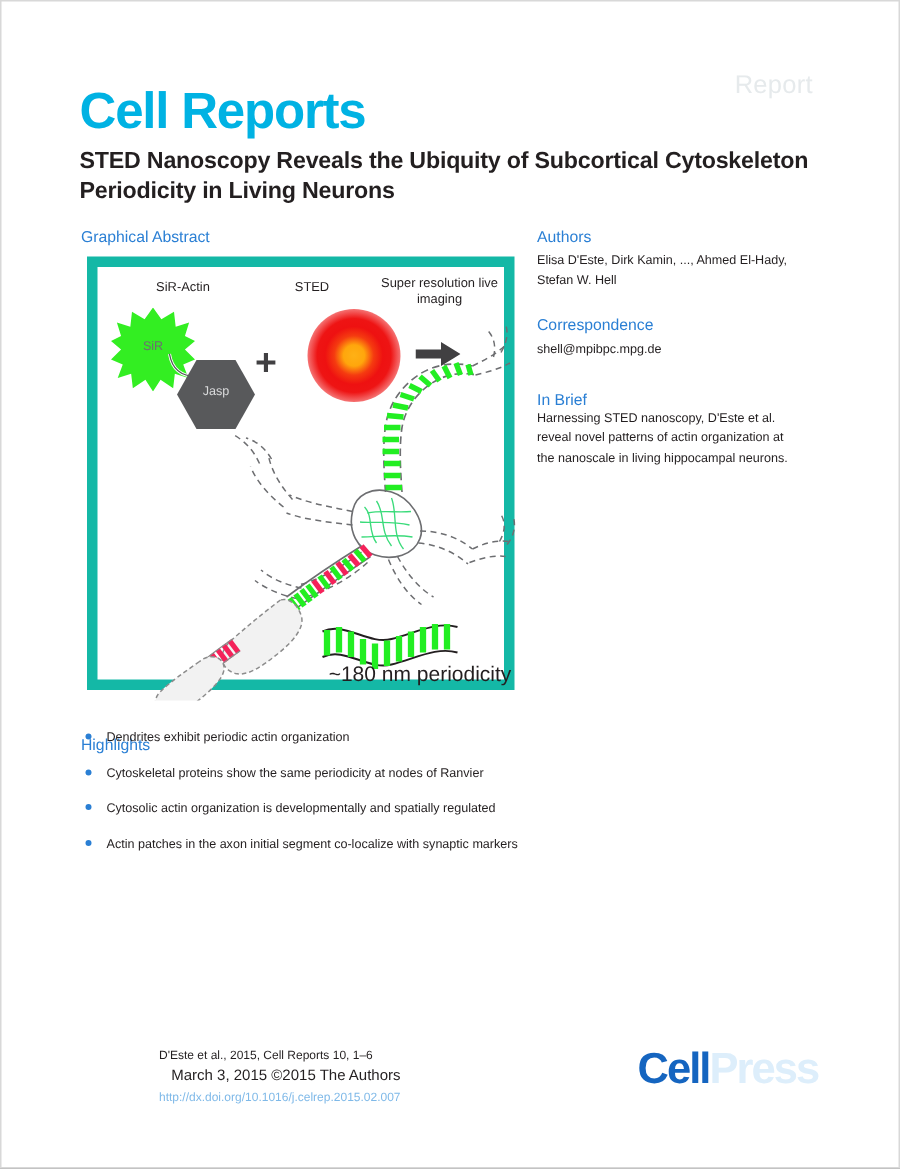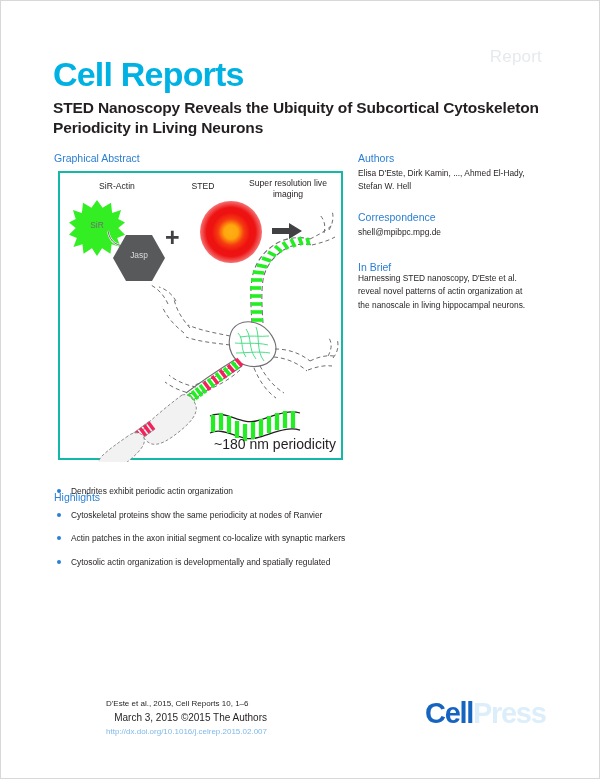--- a/index.html
+++ b/index.html
@@ -37,21 +37,21 @@
   .highlights{position:absolute;left:53px;top:484px;width:300px;}
   .hl-item{position:relative;padding-left:17px;margin-bottom:11px;
     font-size:8.4px;color:#231f20;line-height:1.5;}
   .hl-item:before{
     content:"";position:absolute;left:3px;top:4px;width:4px;height:4px;
     border-radius:50%;background:#2a7fd4;
   }
 
   .ga-box{
     position:absolute;left:57px;top:170px;width:285px;height:289px;
-    border:2px solid #14b8a6;background:#fff;box-sizing:border-box;
+    border:7px solid #14b8a6;background:#fff;box-sizing:border-box;
   }
   .ga-inner{position:absolute;inset:0;}
   .ga-label{position:absolute;font-size:8.6px;color:#231f20;text-align:center;
     line-height:1.25;}
   .lbl-sir{left:14px;top:8px;width:86px;}
   .lbl-sted{left:112px;top:8px;width:62px;}
   .lbl-super{left:178px;top:5px;width:100px;}
 
   .star{
     position:absolute;left:9px;top:27px;width:56px;height:56px;background:#33ee22;
@@ -268,22 +268,22 @@
   <div class="sec-head corr-head">Correspondence</div>
   <div class="body-txt corr-body">shell@mpibpc.mpg.de</div>
 
   <div class="sec-head brief-head">In Brief</div>
   <div class="body-txt brief-body">Harnessing STED nanoscopy, D'Este et al. reveal novel patterns of actin organization at the nanoscale in living hippocampal neurons.</div>
 
   <div class="sec-head hl-head">Highlights</div>
   <div class="highlights">
     <div class="hl-item">Dendrites exhibit periodic actin organization</div>
     <div class="hl-item">Cytoskeletal proteins show the same periodicity at nodes of Ranvier</div>
+    <div class="hl-item">Cytosolic actin organization is developmentally and spatially regulated</div>
     <div class="hl-item">Actin patches in the axon initial segment co-localize with synaptic markers</div>
-    <div class="hl-item">Cytosolic actin organization is developmentally and spatially regulated</div>
   </div>
 
   <div style="position:absolute;left:105px;top:697px;">
     <div style="font-size:8px;color:#231f20;line-height:1.55;">D'Este et al., 2015, Cell Reports 10, 1–6</div>
     <div style="font-size:10px;color:#231f20;line-height:1.55;text-align:right;">March 3, 2015 ©2015 The Authors</div>
     <div style="font-size:8px;color:#7fb9e8;line-height:1.55;">http://dx.doi.org/10.1016/j.celrep.2015.02.007</div>
   </div>
 
   <div style="position:absolute;left:424px;top:698px;font-size:29px;font-weight:bold;
               letter-spacing:-1.3px;line-height:1;">

